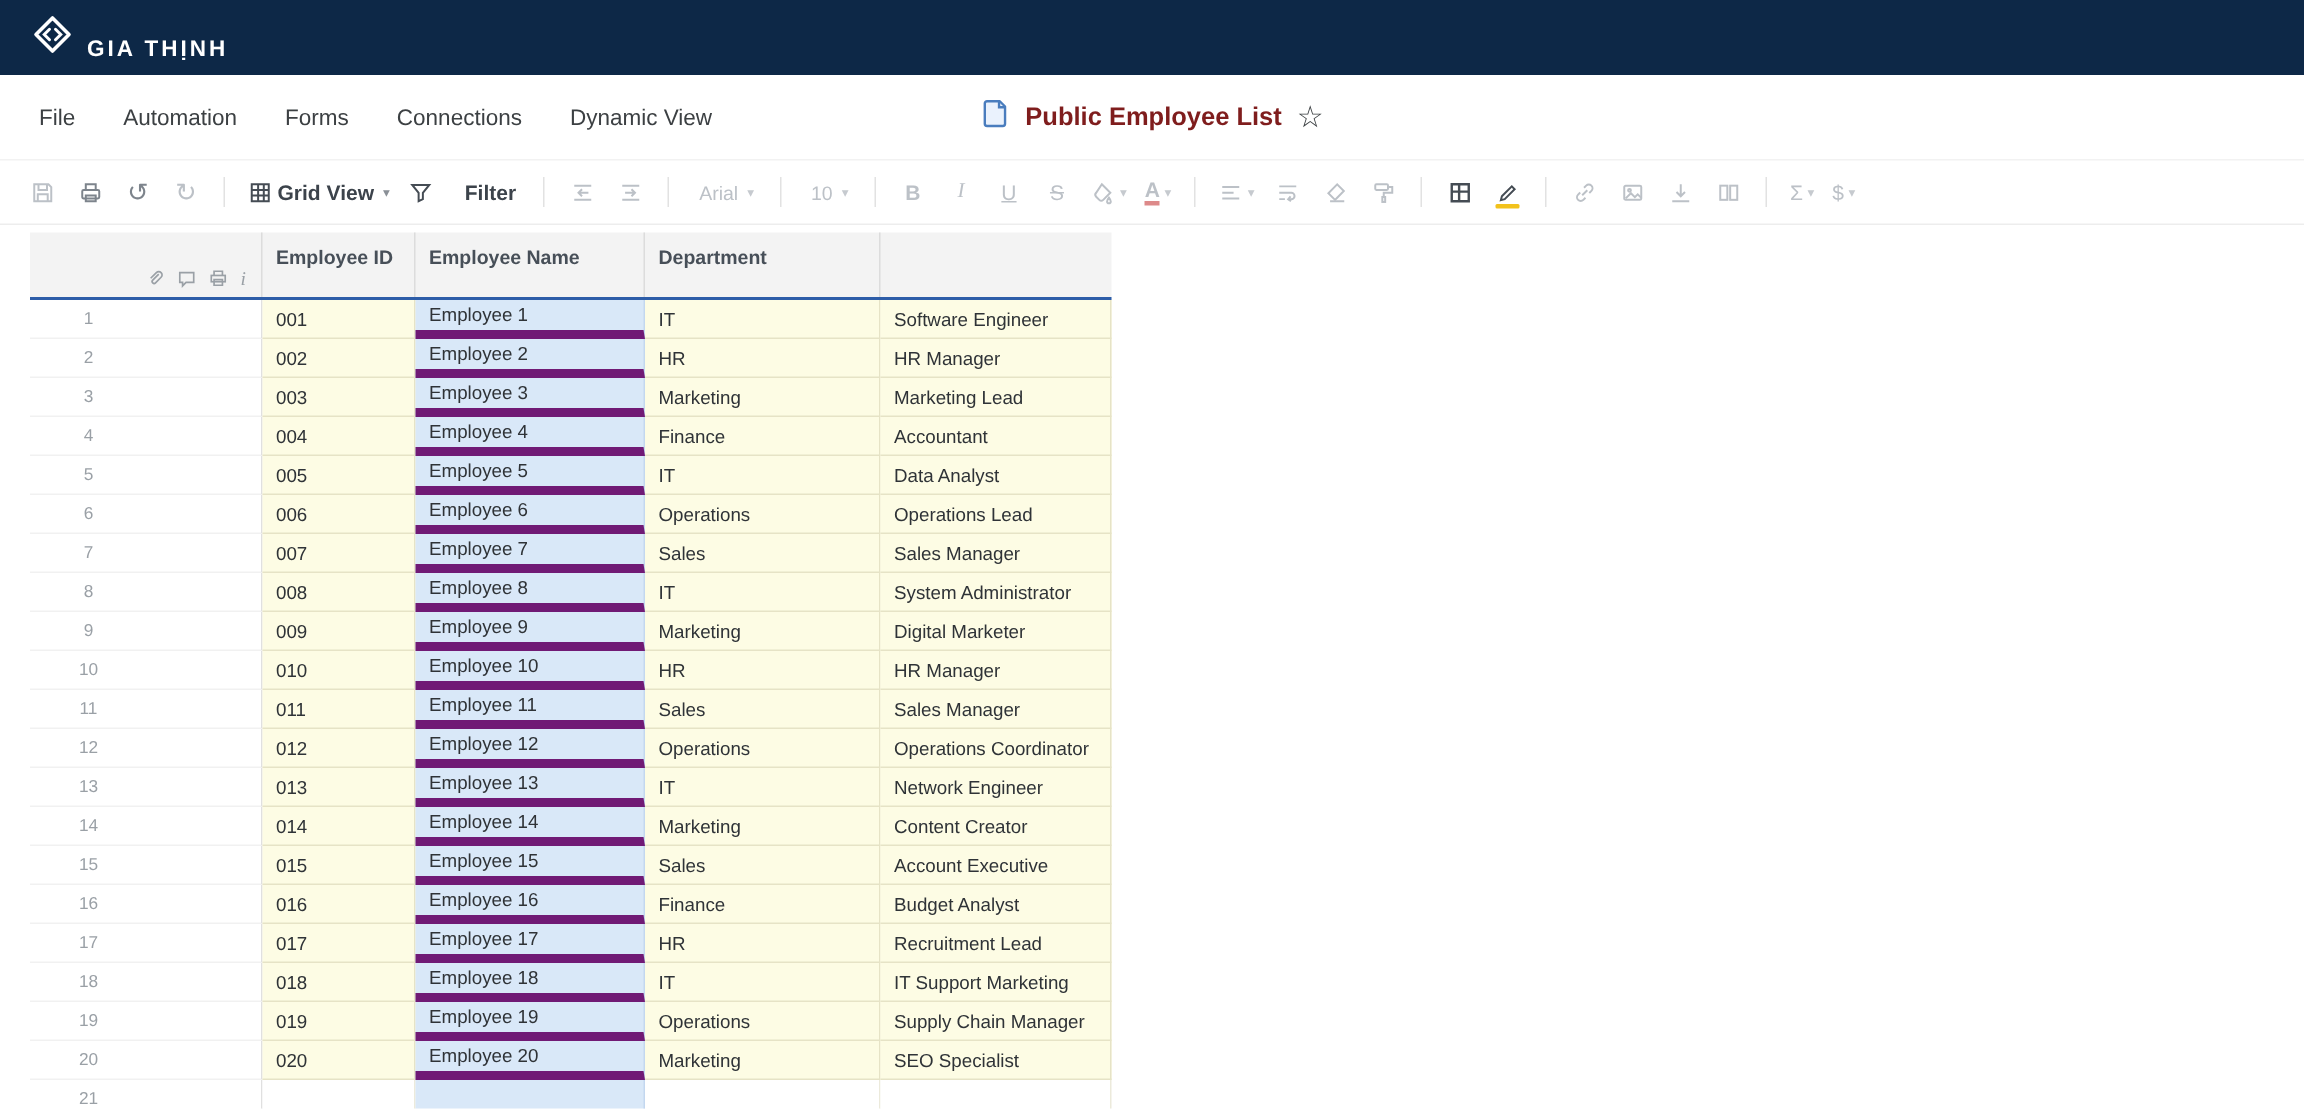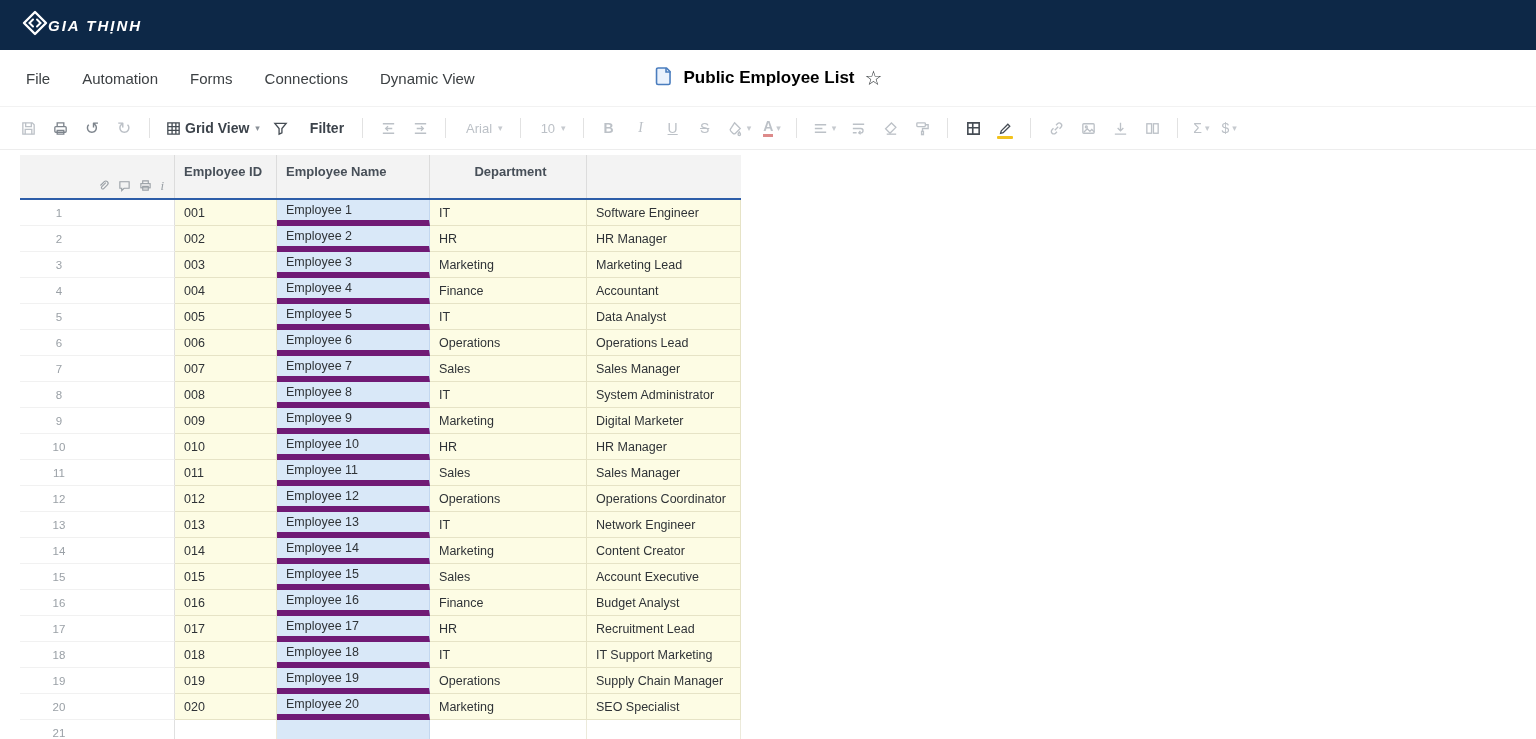--- a/index.html
+++ b/index.html
@@ -6,28 +6,28 @@
     --topbar:#0d2847; --cell-yellow:#fdfce4; --cell-blue:#d9e8f8;
     --header-underline:#2d5da8; --pencil-accent:#f2c21c;
   }
   *{box-sizing:border-box;}
   html,body{margin:0;padding:0;}
   body{width:1536px;height:739px;overflow:hidden;background:#fff;
        font-family:"Liberation Sans",sans-serif;}
 
   
   .topbar{height:50px;background:var(--topbar);display:flex;align-items:center;padding:0 22px;}
-  .brand{display:flex;align-items:center;gap:0;color:#fff;font-style:italic;}
+  .brand{display:flex;align-items:flex-end;gap:10px;color:#fff;}
   .brand-name{font-weight:700;font-size:15px;letter-spacing:2px;color:#fff;}
 
   
   .menubar{height:56px;display:flex;align-items:center;padding:0 26px;position:relative;background:#fff;}
   .menu-item{margin-right:32px;font-size:15px;color:#3c4043;cursor:pointer;}
   .title-wrap{position:absolute;left:50%;top:50%;transform:translate(-50%,-50%);display:flex;align-items:center;gap:10px;}
-  .doc-title{font-size:17px;font-weight:700;color:#000000;white-space:nowrap;text-align:center;}
+  .doc-title{font-size:17px;font-weight:700;color:#7f1d1d;white-space:nowrap;text-align:center;}
   .star{font-size:20px;color:#3c4043;line-height:1;cursor:pointer;}
 
   
   .toolbar{height:44px;display:flex;align-items:center;padding:0 12px;border-top:1px solid #f2f2f2;border-bottom:1px solid #ededed;}
   .tbi{min-width:28px;height:28px;display:flex;align-items:center;justify-content:center;border-radius:4px;margin:0 2px;font-size:14px;cursor:pointer;position:relative;}
   .tbi svg{width:17px;height:17px;display:block;}
   .dark{color:#454c54;} .mid{color:#7d848c;} .dim{color:#bcc1c7;}
   .sep{width:1px;height:20px;background:#e2e2e2;margin:0 9px;flex:none;}
   .tb-label{font-size:14px;font-weight:600;color:#3c434b;margin:0 3px;white-space:nowrap;}
   .dim-label{font-size:13px;color:#bcc1c7;margin:0 3px;white-space:nowrap;}
@@ -40,21 +40,21 @@
   .pencil-bar{position:absolute;left:6px;right:6px;bottom:3px;height:3px;background:var(--pencil-accent);border-radius:1px;}
 
   
   .sheet{margin-left:20px;width:721px;margin-top:5px;}
   .g-header{display:flex;height:45px;background:#f3f3f3;border-bottom:2px solid var(--header-underline);}
   .h-num{width:155px;position:relative;border-right:1px solid #dcdcdc;flex:none;}
   .h-icons{position:absolute;bottom:6px;right:10px;display:flex;gap:8px;align-items:center;color:#9aa0a6;}
   .h-icons svg{width:13px;height:13px;display:block;}
   .h-ital{font-family:"Liberation Serif",serif;font-style:italic;font-size:13px;line-height:1;color:#9aa0a6;}
   .h-cell{padding:9px 4px 0 9px;font-size:13px;font-weight:700;color:#474f58;border-right:1px solid #dcdcdc;flex:none;white-space:nowrap;overflow:hidden;}
-  .w-id{width:102px;} .w-name{width:153px;} .w-dept{width:157px;text-align:center;} .w-pos{width:154px;}
+  .w-id{width:102px;} .w-name{width:153px;} .w-dept{width:157px;} .w-pos{width:154px;}
 
   .row{display:flex;height:26px;}
   .num{width:155px;flex:none;display:flex;align-items:center;border-right:1px solid #e0e0e0;border-bottom:1px solid #f1f1f1;cursor:pointer;}
   .num span{width:78px;text-align:center;font-size:11.5px;color:#9aa0a6;}
   .cell{flex:none;padding:0 9px;display:flex;align-items:center;font-size:12.5px;color:#2f3337;white-space:nowrap;overflow:hidden;cursor:cell;}
   .c-yellow{background:var(--cell-yellow);border-right:1px solid #e6e3c6;border-bottom:1px solid #e6e3c6;}
   .c-blue{background:var(--cell-blue);border-right:1px solid #c3d7ef;border-bottom:6px solid #701a75;}
   .row.empty .c-yellow{background:#fff;border-color:#eceadb;}
 </style>
 </head>

